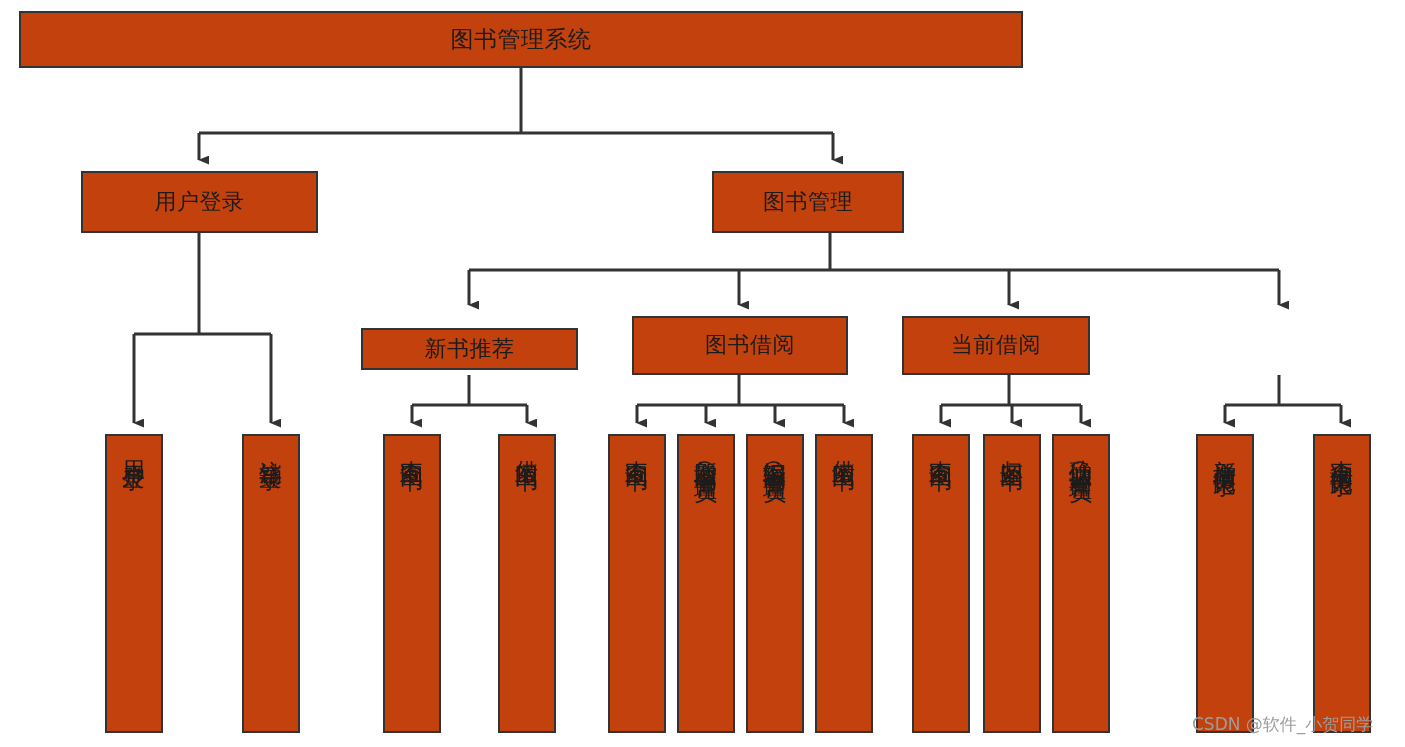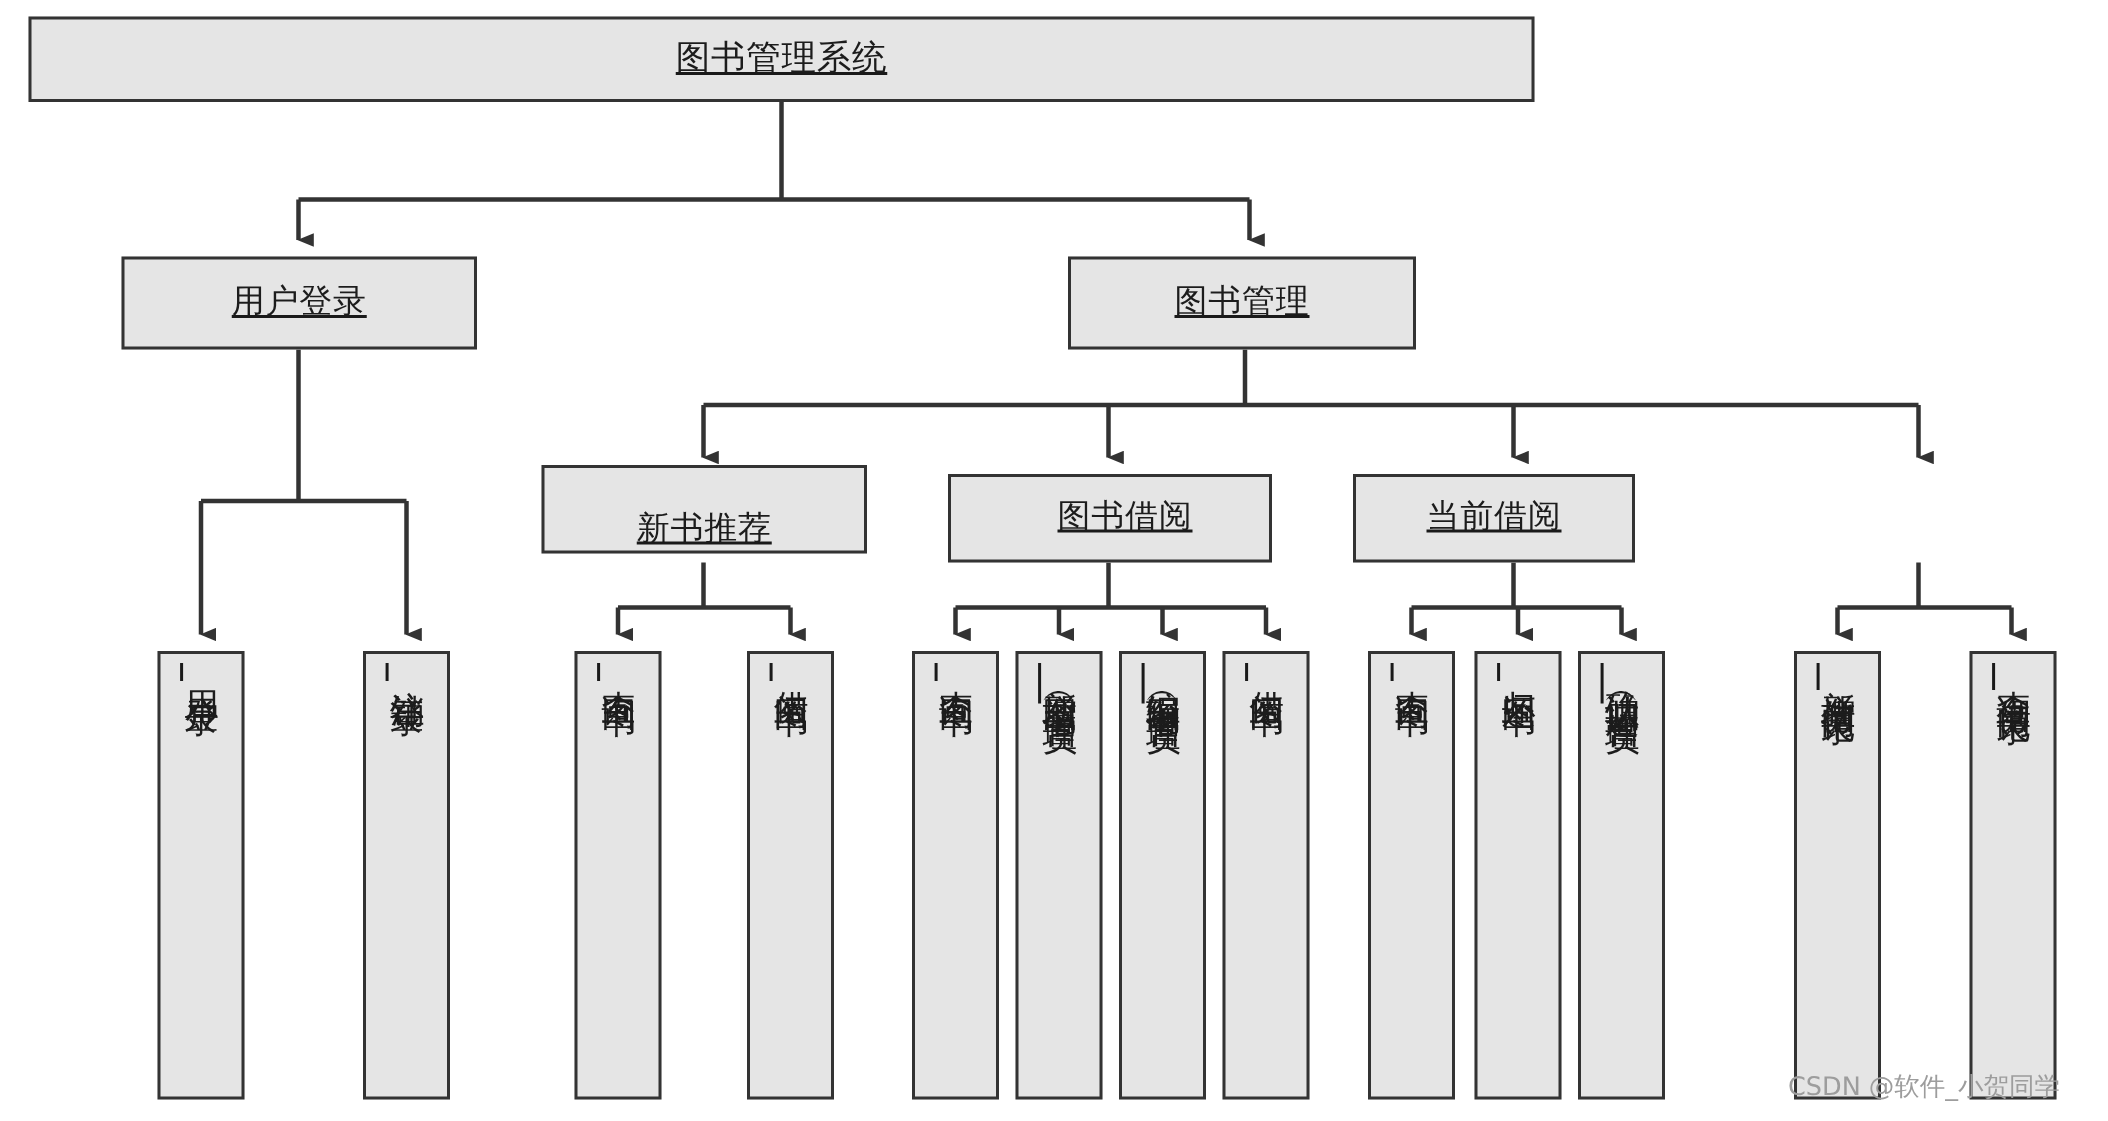--- a/index.html
+++ b/index.html
@@ -22,27 +22,26 @@
   #edge-layer {
     position: absolute;
     left: 0;
     top: 0;
     width: 1405px;
     height: 747px;
   }
   .node {
     position: absolute;
     box-sizing: border-box;
-    background: #e5e5e5;
+    background: #c2410c;
     border: 2.5px solid #333333;
     display: flex;
     align-items: center;
     justify-content: center;
     z-index: 3;
-    text-decoration: underline;
   }
   .node-label {
     display: block;
     text-align: center;
     color: #1c1c1c;
     line-height: 1.22;
     letter-spacing: 0.5px;
   }
   
   .node.horiz .node-label {
@@ -132,25 +131,25 @@
     </g>
   </svg>
 
   <div class="node horiz root" style="left:19px; top:11px; width:1004px; height:57px;">
     <span class="node-label">图书管理系统</span>
   </div>
 
   <div class="node horiz" style="left:81px; top:171px; width:237px; height:62px;">
     <span class="node-label">用户登录</span>
   </div>
-  <div class="node horiz" style="left:712px; top:171px; width:232px; height:62px;">
+  <div class="node horiz" style="left:712px; top:171px; width:192px; height:62px;">
     <span class="node-label">图书管理</span>
   </div>
 
-  <div class="node horiz" style="left:361px; top:310px; width:217px; height:59px;align-items:flex-end;">
+  <div class="node horiz" style="left:361px; top:328px; width:217px; height:42px;">
     <span class="node-label">新书推荐</span>
   </div>
   <div class="node horiz" style="left:632px; top:316px; width:216px; height:59px;padding-left:20px;">
     <span class="node-label">图书借阅</span>
   </div>
   <div class="node horiz" style="left:902px; top:316px; width:188px; height:59px;">
     <span class="node-label">当前借阅</span>
   </div>
 
   <div class="node vert" style="left:105px; top:434px; width:58px; height:299px;">

